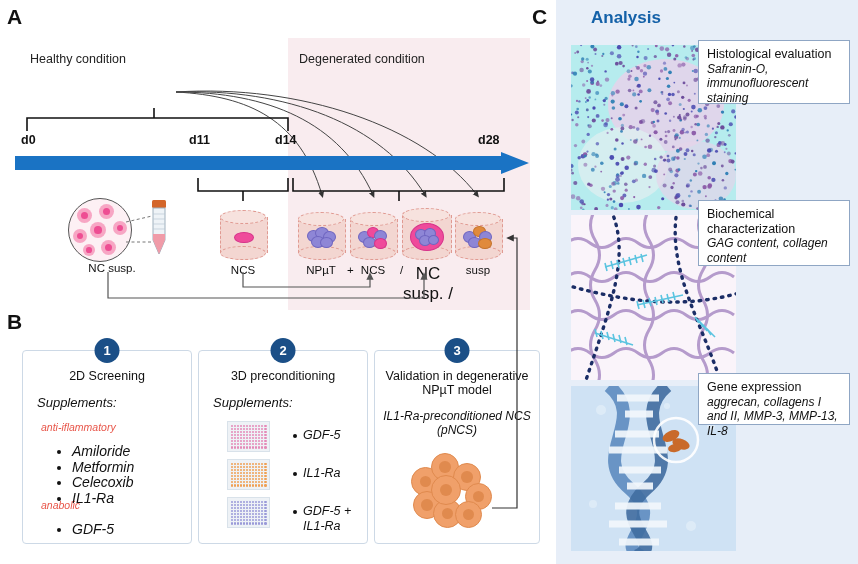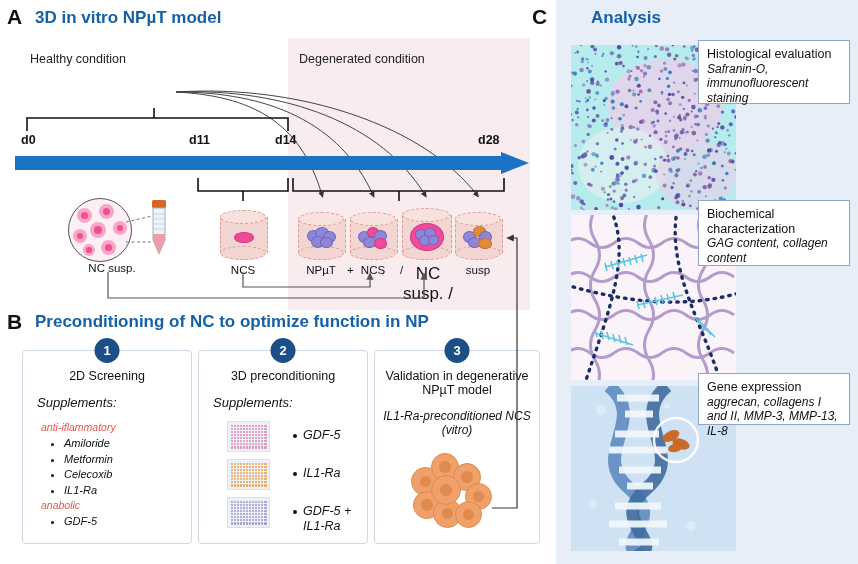--- a/index.html
+++ b/index.html
@@ -47,21 +47,21 @@
 
   
   #panelB{position:absolute;left:0;top:300px;width:545px;height:264px;}
   .bbox{position:absolute;background:#fff;border:1px solid #cdd9e6;border-radius:4px;}
   .step-circle{position:absolute;width:25px;height:25px;border-radius:50%;background:#1b4f87;
       color:#fff;font-size:13px;font-weight:bold;display:flex;align-items:center;justify-content:center;
       left:50%;transform:translateX(-50%);top:-13px;}
   .bbox-title{position:absolute;left:0;right:0;top:18px;text-align:center;font-size:12.5px;color:#111;line-height:14px;}
   .supp{position:absolute;font-size:13px;font-style:italic;color:#111;}
   .cat{position:absolute;font-size:10.5px;font-style:italic;color:#e8564a;white-space:nowrap;}
-  .blist{position:absolute;margin:4px;padding-left:15px;font-size:11px;font-style:italic;color:#111;line-height:15.5px;}
+  .blist{position:absolute;margin:12px;padding-left:15px;font-size:14px;font-style:italic;color:#111;line-height:15.5px;}
   .blist li{margin:0;padding:0;}
   .plate{position:absolute;width:43px;height:31px;background:#eef2f6;border:1px solid #d9e2ea;
       display:grid;grid-template-columns:repeat(12,1fr);grid-template-rows:repeat(8,1fr);gap:0.5px;padding:2.5px;box-sizing:border-box;}
   .plate span{display:block;border-radius:50%;}
   .pl-item{position:absolute;font-size:12.5px;font-style:italic;color:#111;line-height:15px;}
   .pl-dot{position:absolute;width:4px;height:4px;border-radius:50%;background:#111;}
   .b3-italic{position:absolute;left:0;right:0;text-align:center;font-size:12px;font-style:italic;color:#111;line-height:14px;}
 
   
   #panelC{position:absolute;left:530px;top:0;width:328px;height:564px;}
@@ -73,21 +73,20 @@
 </style>
 </head>
 <body>
 
 <div class="fig">
 
   <div id="panelA">
     <div class="degen-bg"></div>
 
     <div class="panel-letter" style="left:7px;top:5px;">A</div>
-    <div class="panel-title" style="left:35px;top:8px;">3D in vitro NPµT model</div>
 
     <div class="cond-label" style="left:30px;top:52px;">Healthy condition</div>
     <div class="cond-label" style="left:299px;top:52px;">Degenerated condition</div>
 
 
     <svg style="position:absolute;left:0;top:0;width:530px;height:310px;pointer-events:none;">
       <defs>
         <marker id="ah" markerWidth="7" markerHeight="7" refX="3.2" refY="3" orient="auto">
           <path d="M0,0 L6.4,3 L0,6 z" fill="#333"></path>
         </marker>
@@ -220,21 +219,20 @@
           <path d="M0,0 L6.4,3 L0,6 z" fill="#555"></path>
         </marker>
       </defs>
       <path d="M243,272 L243,287 L370,287 L370,276" fill="none" stroke="#555" stroke-width="1.2" marker-end="url(#ah2)"></path>
       <path d="M108,272 L108,298 L424,298 L424,276" fill="none" stroke="#555" stroke-width="1.2" marker-end="url(#ah2)"></path>
     </svg>
   </div>
 
   <div id="panelB">
     <div class="panel-letter" style="left:7px;top:10px;">B</div>
-    <div class="panel-title" style="left:35px;top:12px;">Preconditioning of NC to optimize function in NP</div>
 
     <div class="bbox" style="left:22px;top:50px;width:168px;height:192px;">
       <div class="step-circle">1</div>
       <div class="bbox-title">2D Screening</div>
       <div class="supp" style="left:14px;top:44px;">Supplements:</div>
       <div class="cat" style="left:18px;top:70px;">anti-iflammatory</div>
       <ul class="blist" style="left:22px;top:81px;">
         <li>Amiloride</li>
         <li>Metformin</li>
         <li>Celecoxib</li>
@@ -553,21 +551,21 @@
         </div>
       <div class="pl-dot" style="left:94px;top:159px;"></div>
       <div class="pl-item" style="left:104px;top:153px;white-space:pre-line;">GDF-5 +
 IL1-Ra</div>
     </div>
 
     <div class="bbox" style="left:374px;top:50px;width:164px;height:192px;">
       <div class="step-circle">3</div>
       <div class="bbox-title" style="top:18px;padding:0 10px;">Validation in degenerative NPµT model</div>
       <div class="b3-italic" style="top:58px;">IL1-Ra-preconditioned NCS</div>
-      <div class="b3-italic" style="top:72px;">(vitro)</div>
+      <div class="b3-italic" style="top:72px;">(pNCS)</div>
 
       <div class="spheroid" style="left:32px;top:98px;width:86px;height:80px;">
         <div class="sph-cell" style="left:4px;top:18px;width:27px;height:27px;">
             <i></i>
           </div>
         <div class="sph-cell" style="left:24px;top:4px;width:26px;height:26px;">
             <i></i>
           </div>
         <div class="sph-cell" style="left:46px;top:14px;width:26px;height:26px;">
             <i></i>

